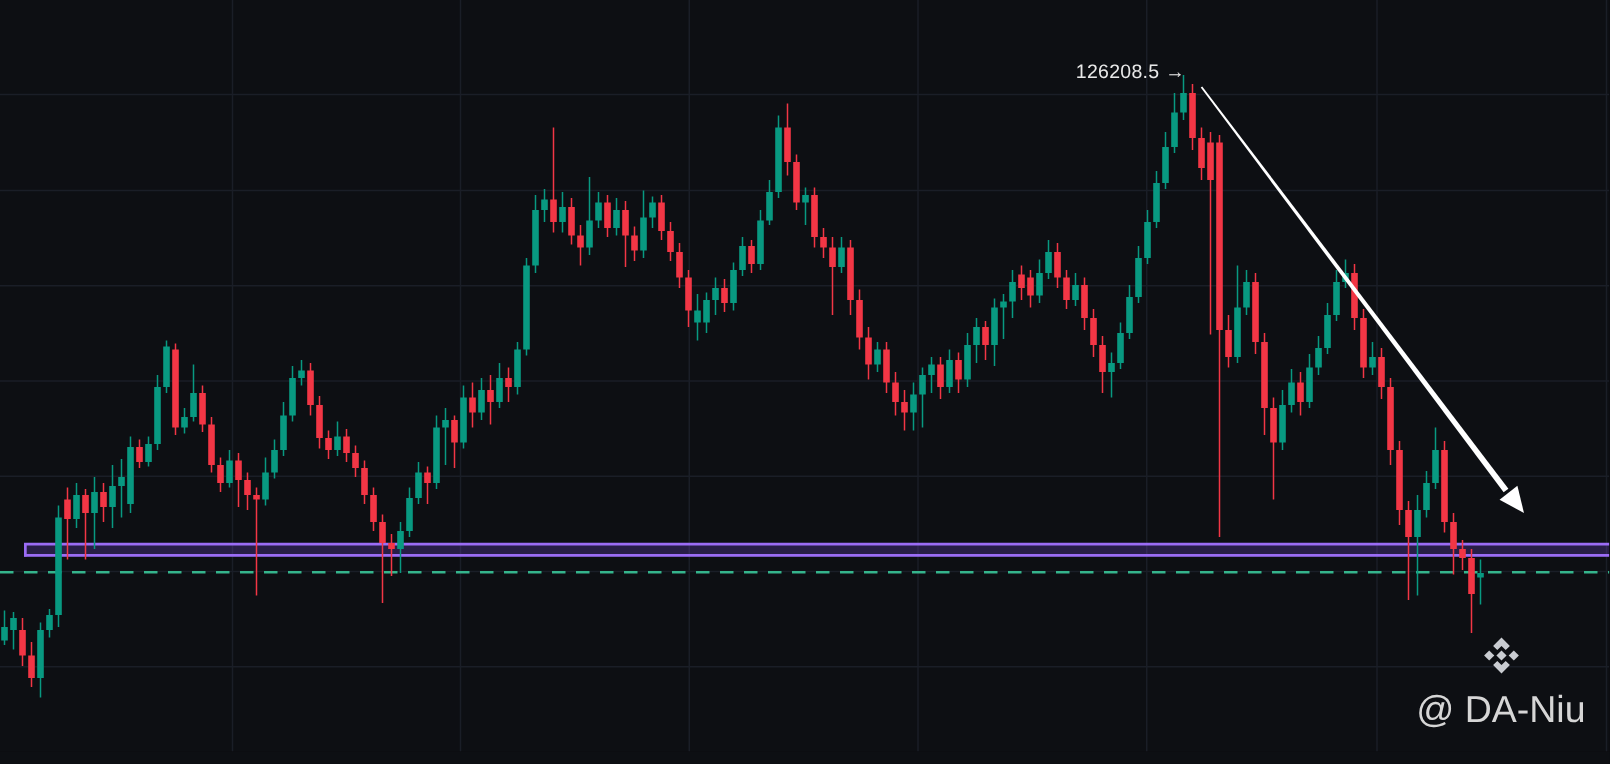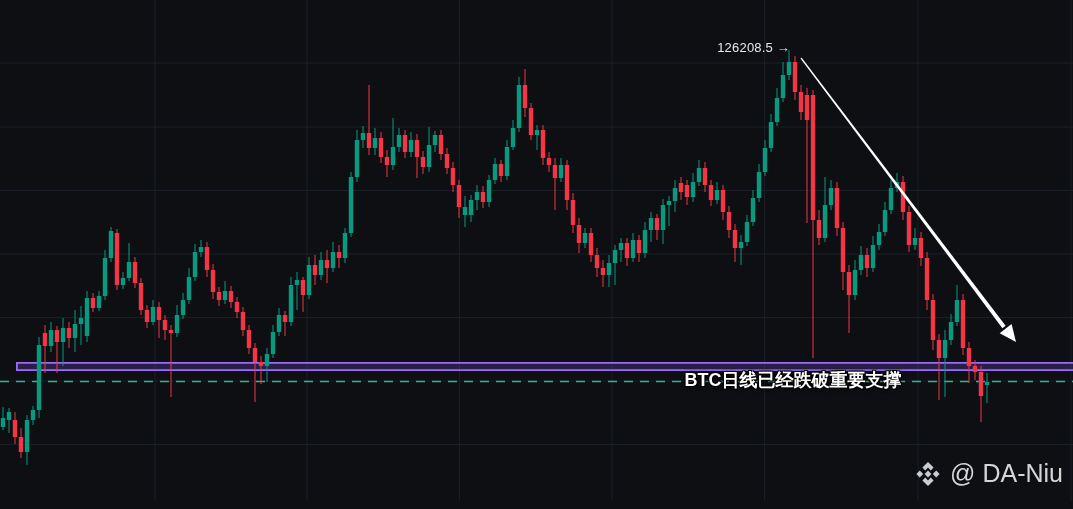--- a/index.html
+++ b/index.html
@@ -5,22 +5,22 @@
   html,body{margin:0;padding:0;background:#0d0f13;}
   #stage{position:relative;width:1073px;height:501px;overflow:hidden;
          background:#0d0f13;font-family:"Liberation Sans",sans-serif;}
   #chart-svg{position:absolute;left:0;top:0;}
   .price-label{position:absolute;left:690px;top:40px;width:100px;text-align:right;
                font-size:13px;color:#e8e8e8;letter-spacing:.2px;white-space:nowrap;}
   .support-note{position:absolute;left:660px;top:368px;width:266px;text-align:center;
                 font-size:18px;font-weight:700;color:#ffffff;white-space:nowrap;
                 text-shadow:-1px -1px 0 #000,1px -1px 0 #000,-1px 1px 0 #000,
                             1px 1px 0 #000,0 0 5px #000;}
-  .watermark{position:absolute;right:10px;bottom:13px;display:flex;align-items:center;
-             gap:9px;color:#d6d6d6;font-size:25px;font-weight:500;}
+  .watermark{position:absolute;right:16px;bottom:13px;display:flex;align-items:center;
+             gap:9px;color:#d6d6d6;font-size:25px;font-weight:500;flex-direction:column;}
   .watermark svg{display:block;}
 </style>
 </head>
 <body>
 
 <div id="stage">
 
   <svg id="chart-svg" width="1073" height="509" viewBox="0 0 1073 509">
       <g stroke="#1a1e27" stroke-width="1">
         <line x1="155" y1="0" x2="155" y2="509"></line>
@@ -381,21 +381,20 @@
         <rect x="978.8" y="372" width="4.4" height="24" fill="#f23645"></rect>
       </g>
       <g fill="#ffffff">
         <polygon points="800.5,58.4 1002.4,328.2 1005.6,325.8 801.5,57.6"></polygon>
         <polygon points="1016,342 999.7,333.2 1011.6,323.9"></polygon>
       </g>
     </svg>
 
   <div class="price-label">126208.5 →</div>
 
-  <div class="support-note">BTC日线已经跌破重要支撑</div>
 
   <div class="watermark">
     <svg width="26" height="26" viewBox="0 0 26 26">
       <g fill="#c9ccd1">
         <polygon points="13,1 18.6,6.6 15.8,9.4 13,6.6 10.2,9.4 7.4,6.6"></polygon>
         <polygon points="13,25 7.4,19.4 10.2,16.6 13,19.4 15.8,16.6 18.6,19.4"></polygon>
         <polygon points="4.8,9.6 8.2,13 4.8,16.4 1.4,13"></polygon>
         <polygon points="21.2,9.6 24.6,13 21.2,16.4 17.8,13"></polygon>
         <polygon points="13,9.6 16.4,13 13,16.4 9.6,13"></polygon>
       </g>

